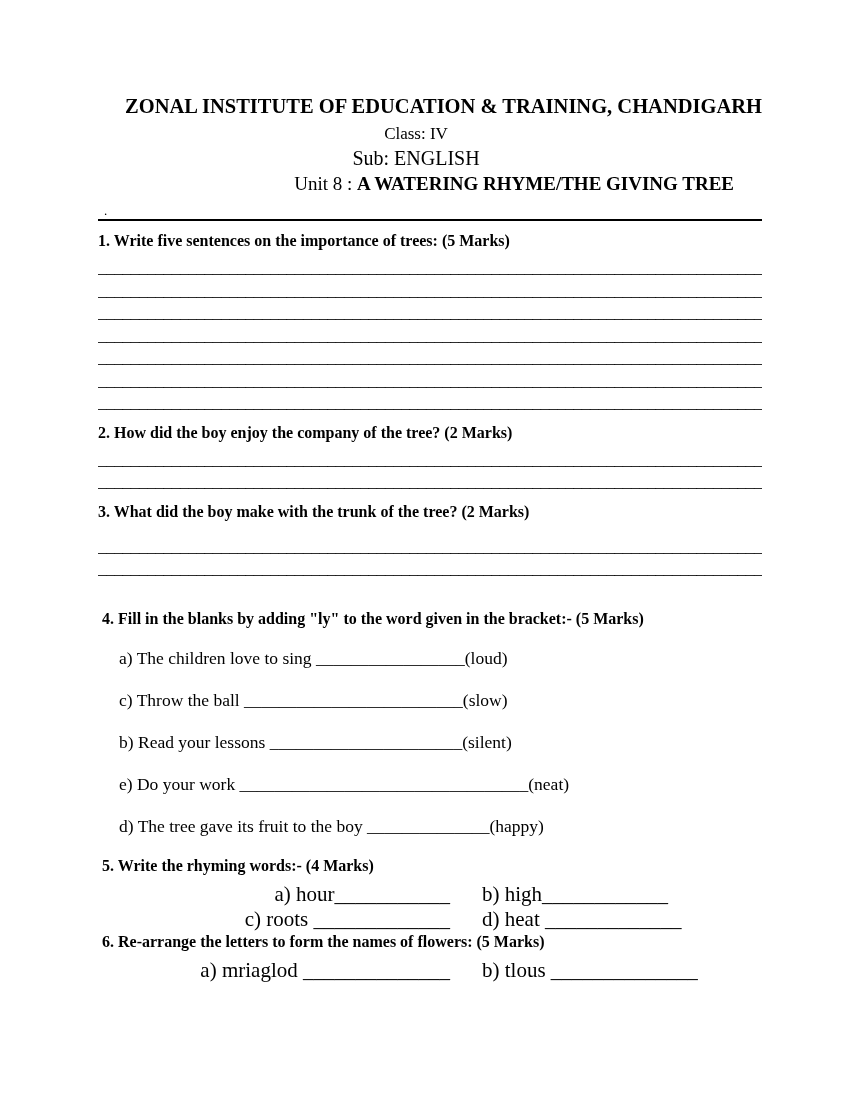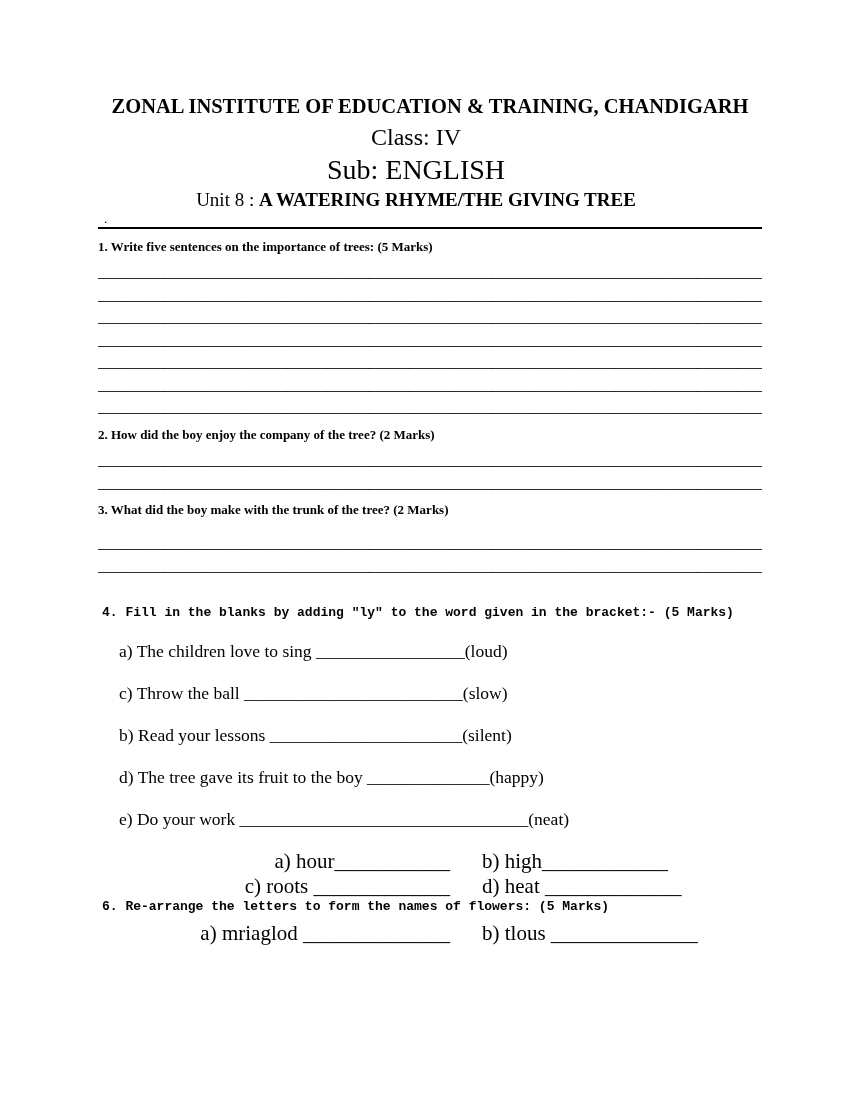--- a/index.html
+++ b/index.html
@@ -19,71 +19,70 @@
     position: absolute;
     left: 0; top: 0;
     width: 850px;
     height: 1100px;
     box-sizing: border-box;
     padding: 95px 88px 0 98px;
   }
   .hdr-title {
     font-size: 20.5px;
     font-weight: bold;
-    text-align: center;
+    text-align: right;
     white-space: nowrap;
     margin-bottom: 6px;
   }
   .hdr-class {
-    font-size: 24px;
+    font-size: 17px;
     font-weight: normal;
     text-align: center;
     margin-bottom: 3px;
     padding-right: 28px;
   }
   .hdr-sub {
-    font-size: 28px;
+    font-size: 20px;
     font-weight: normal;
     text-align: center;
     margin-bottom: 3px;
     padding-right: 28px;
   }
   .hdr-unit {
     font-size: 19px;
-    text-align: center;
+    text-align: right;
     padding-right: 28px;
-    margin-bottom: 4px;
+    margin-bottom: 12px;
   }
   .hdr-unit .unit-label {
     font-weight: normal;
   }
   .hdr-unit .unit-name {
     font-weight: bold;
   }
   .tiny-dot {
     font-size: 13px;
     line-height: 8px;
     height: 10px;
     padding-left: 6px;
   }
   .rule {
     border: none;
     border-top: 2.2px solid #000;
     margin: 2px 0 10px 0;
     width: 100%;
   }
   .q {
-    font-size: 13px;
+    font-size: 16px;
     font-weight: bold;
     margin: 0 0 6px 0;
     line-height: 1.25;
   }
   .q.indent {
     padding-left: 4px;
-    font-family: Liberation Mono, monospace;
   }
   .lines {
     margin: 0 0 8px 0;
   }
   .dline {
     font-size: 17px;
     line-height: 22.5px;
     letter-spacing: -0.3px;
     white-space: nowrap;
     overflow: hidden;
@@ -153,23 +152,24 @@
     <div class="dline">__________________________________________________________________________________</div>
     <div class="dline">__________________________________________________________________________________</div>
   </div>
 
   <div class="spacer-20"></div>
 
   <div class="q indent">4. Fill in the blanks by adding "ly" to the word given in the bracket:- (5 Marks)</div>
   <div class="item">a) The children love to sing _________________(loud)</div>
   <div class="item">c) Throw the ball _________________________(slow)</div>
   <div class="item">b) Read your lessons ______________________(silent)</div>
+  <div class="item">e) Do your work _________________________________(neat)</div>
   <div class="item">d) The tree gave its fruit to the boy ______________(happy)</div>
-  <div class="item">e) Do your work _________________________________(neat)</div>
 
+  <div class="q indent">5. Write the rhyming words:- (4 Marks)</div>
   <div class="two-col">
     <div class="col-a">a) hour___________</div>
     <div class="col-b">b) high____________</div>
   </div>
   <div class="two-col">
     <div class="col-a">c) roots _____________</div>
     <div class="col-b">d) heat _____________</div>
   </div>
 
   <div class="q indent">6. Re-arrange the letters to form the names of flowers: (5 Marks)</div>

